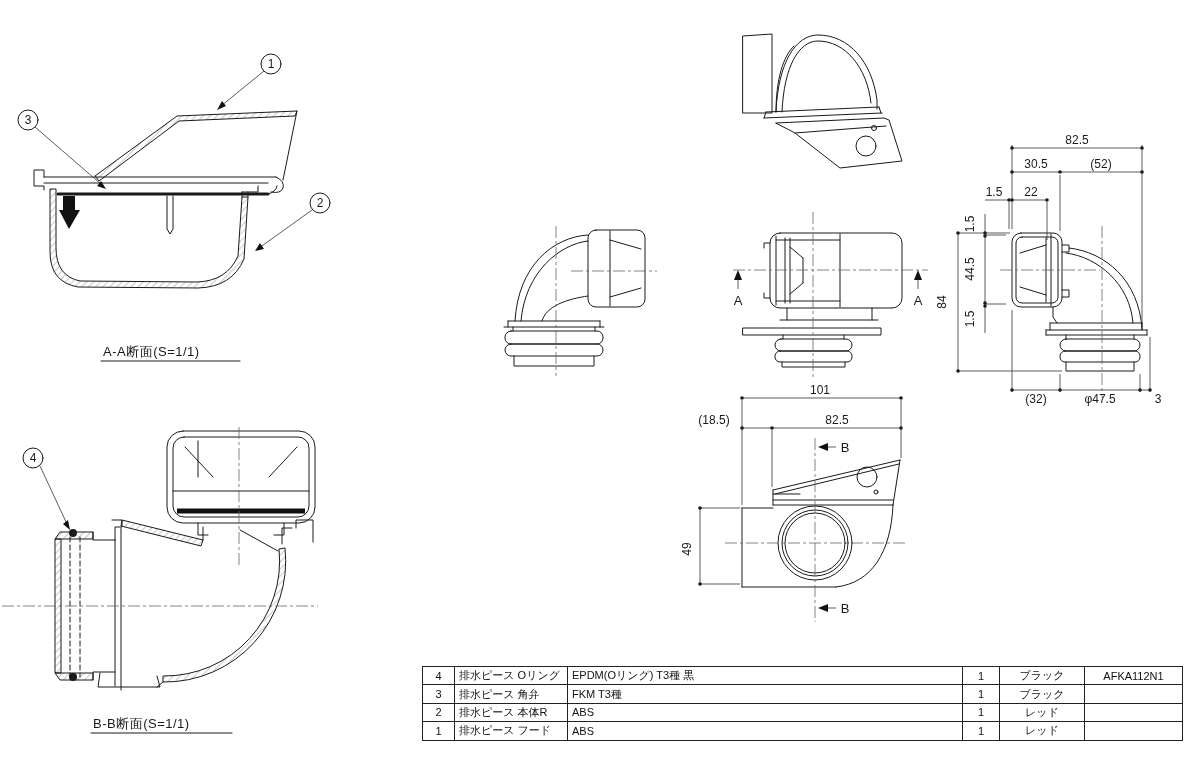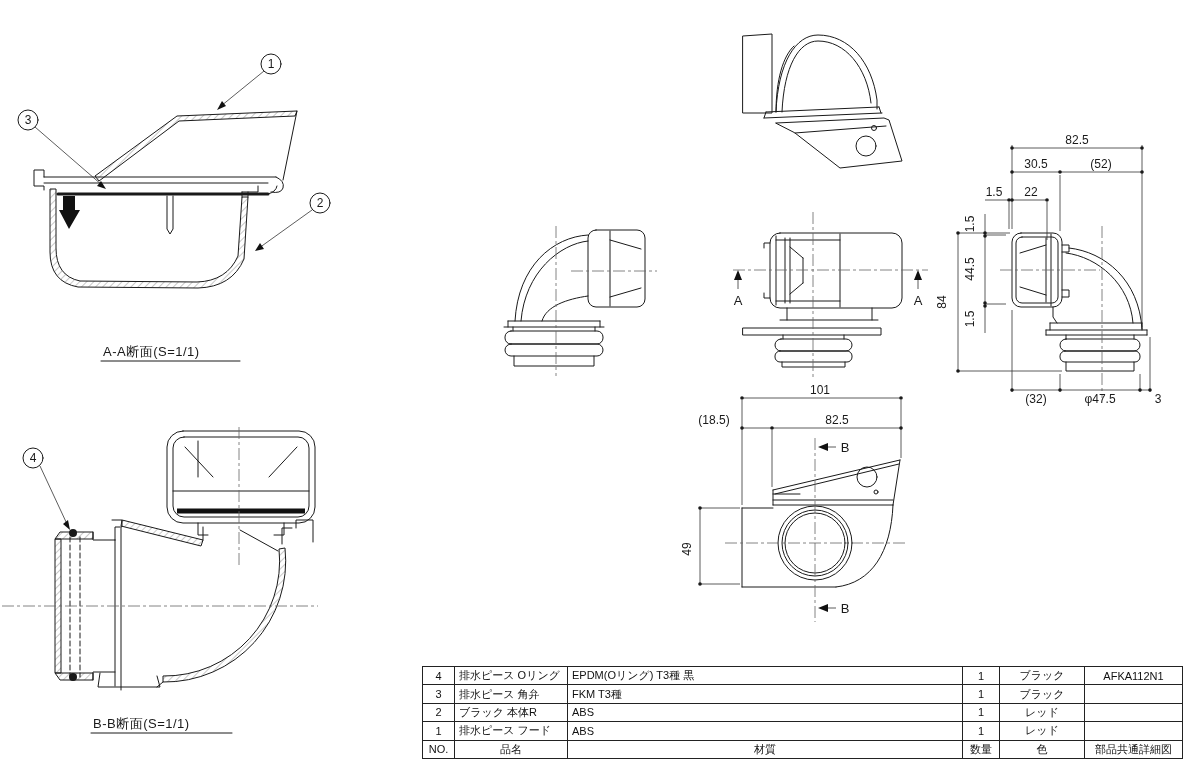--- a/index.html
+++ b/index.html
@@ -263,37 +263,29 @@
   <tr>
     <td class="c">3</td>
     <td class="l">排水ピース 角弁</td>
     <td class="l">FKM T3種</td>
     <td class="c">1</td>
     <td class="c">ブラック</td>
     <td class="c"></td>
   </tr>
   <tr>
     <td class="c">2</td>
-    <td class="l">ブラック 本体R</td>
+    <td class="l">排水ピース 本体R</td>
     <td class="l">ABS</td>
     <td class="c">1</td>
     <td class="c">レッド</td>
     <td class="c"></td>
   </tr>
   <tr>
     <td class="c">1</td>
     <td class="l">排水ピース フード</td>
     <td class="l">ABS</td>
     <td class="c">1</td>
     <td class="c">レッド</td>
     <td class="c"></td>
-  </tr>
-  <tr>
-    <td class="c">NO.</td>
-    <td class="c">品名</td>
-    <td class="c">材質</td>
-    <td class="c">数量</td>
-    <td class="c">色</td>
-    <td class="c">部品共通詳細図</td>
   </tr>
 </tbody>
     </table>
 </div>
 
 </body></html>

